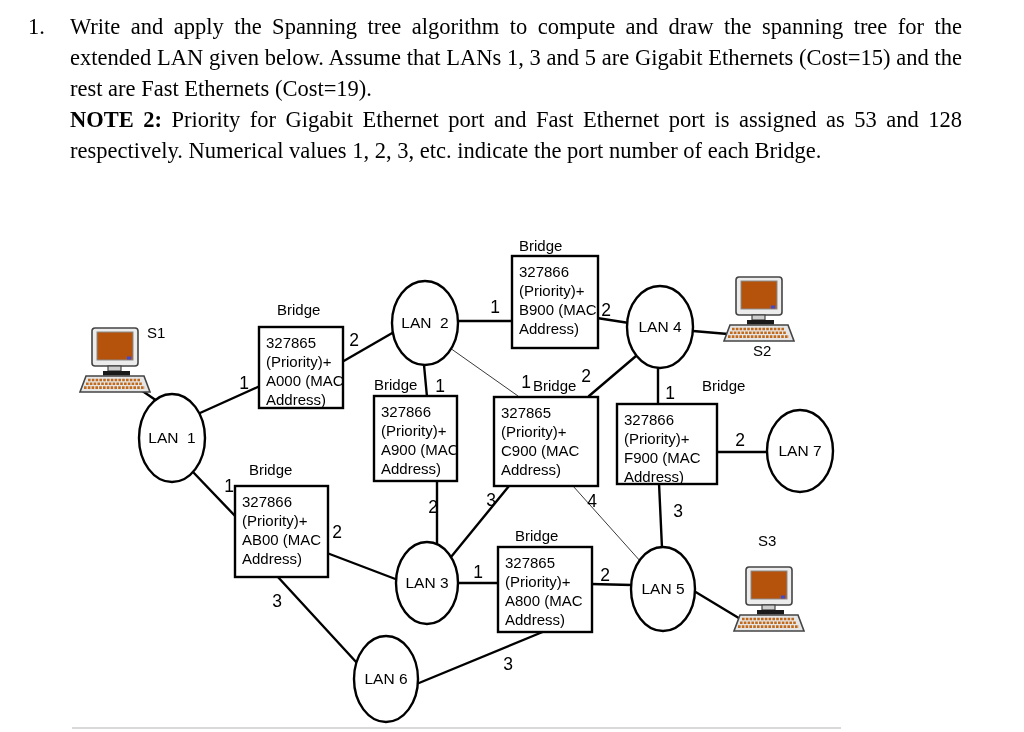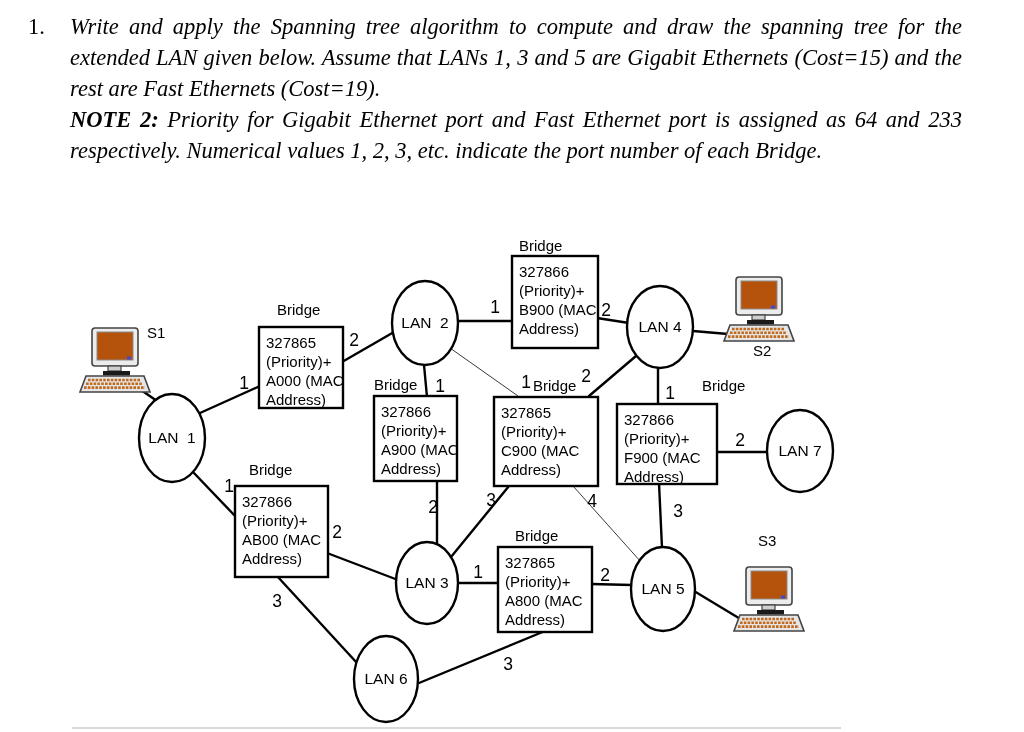--- a/index.html
+++ b/index.html
@@ -5,42 +5,42 @@
   html,body { margin:0; padding:0; }
   body {
     width:1024px; height:732px; background:#ffffff; position:relative; overflow:hidden;
     font-family:"Liberation Sans", sans-serif;
   }
   .question {
     position:absolute; left:28px; top:11px; display:flex;
     font-family:"Liberation Serif", serif; font-size:22.5px; line-height:31px; color:#000;
   }
   .qnum { width:42px; flex:none; }
-  .qbody { width:892px;font-style:italic; }
+  .qbody { width:892px; }
   .qbody p { margin:0; text-align:justify; }
   .diagram-svg { position:absolute; left:0; top:0; }
   .diagram-svg text { font-family:"Liberation Sans", sans-serif; fill:#000; }
   .cap  { font-size:15px; }
   .bt   { font-size:15px; }
   .port { font-size:17.5px; text-anchor:middle; }
   .lan-label { font-size:15.5px; text-anchor:middle; white-space:pre; }
   .st   { font-size:15px; }
   .box  { fill:#ffffff; stroke:#000; stroke-width:2.4; }
   .lan  { fill:#ffffff; stroke:#000; stroke-width:2.4; }
   .ln      { stroke:#000; stroke-width:2.4; fill:none; stroke-linecap:round; }
   .ln-thin { stroke:#3a3a3a; stroke-width:1; fill:none; }
 </style>
 </head>
 <body>
 
 <div class="question">
   <div class="qnum">1.</div>
   <div class="qbody">
     <p>Write and apply the Spanning tree algorithm to compute and draw the spanning tree for the extended LAN given below. Assume that LANs 1, 3 and 5 are Gigabit Ethernets (Cost=15) and the rest are Fast Ethernets (Cost=19).</p>
-    <p><strong>NOTE 2:</strong> <span>Priority for Gigabit Ethernet port and Fast Ethernet port is assigned as 64 and 233 respectively. Numerical values 1, 2, 3, etc. indicate the port number of each Bridge.</span></p>
+    <p><strong>NOTE 2:</strong> <span>Priority for Gigabit Ethernet port and Fast Ethernet port is assigned as 53 and 128 respectively. Numerical values 1, 2, 3, etc. indicate the port number of each Bridge.</span></p>
   </div>
 </div>
 
 <svg class="diagram-svg" width="1024" height="732" viewBox="0 0 1024 732">
 
   <defs>
     <g id="pc">
       <rect x="12" y="0" width="46" height="38" rx="3" fill="#ececec" stroke="#444" stroke-width="1.6"></rect>
       <rect x="17" y="4" width="36" height="28" stroke="#8a8a8a" stroke-width="1" fill="#b5520c"></rect>
       <rect x="47" y="28.5" width="4" height="3" fill="#3b4bd8"></rect>

